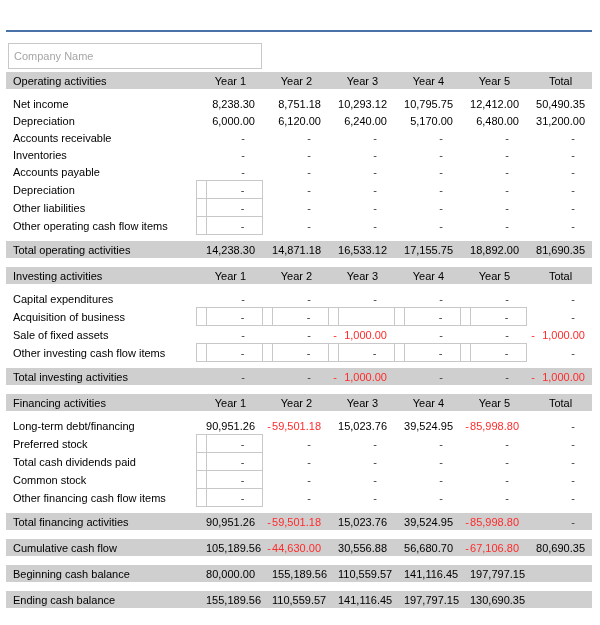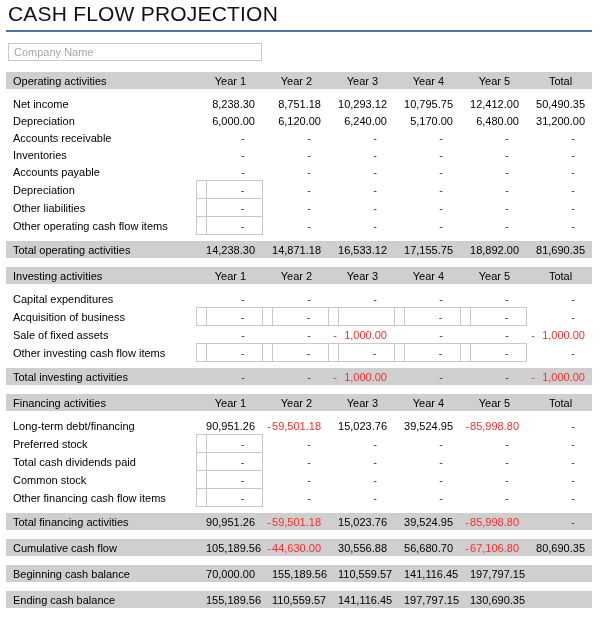--- a/index.html
+++ b/index.html
@@ -40,21 +40,21 @@
     height: 2px;
     background: #4a72a8;
   }
 
   
   .company-input {
     position: absolute;
     left: 8px;
     top: 43px;
     width: 254px;
-    height: 18px;
+    height: 26px;
     box-sizing: border-box;
     border: 1px solid #c8c8c8;
     background: #ffffff;
     font-family: "Liberation Sans", sans-serif;
     font-size: 11px;
     color: #9a9a9a;
     padding: 0 5px;
     line-height: 17px;
     outline: none;
   }
@@ -124,21 +124,20 @@
   td.boxed-b { border-bottom: 1px solid #c8c8c8; }
 
   tr.r-gap td { height: 9px; background: #ffffff; }
   tr.r-gap-sm td { height: 6px; background: #ffffff; }
 </style>
 </head>
 <body>
 
 <div id="sheet">
 
-  <div class="title">CASH FLOW PROJECTION</div>
   <div class="title-rule"></div>
 
   <input class="company-input" type="text" placeholder="Company Name" style="">
 
   <table class="tbl" id="cash-flow-table" style="top:72px;">
     <colgroup>
       <col class="c-label">
       <col class="c-sign">
         <col class="c-num">
       <col class="c-sign">
@@ -539,21 +538,21 @@
           <td class="val num neg">67,106.80</td>
           <td class="val sign"></td>
           <td class="val num">80,690.35</td>
         </tr>
         <tr class="r-gap">
           <td colspan="13"></td>
         </tr>
         <tr class="r-summary">
           <td class="lbl">Beginning cash balance</td>
           <td class="val sign"></td>
-          <td class="val num">70,000.00</td>
+          <td class="val num">80,000.00</td>
           <td class="val sign"></td>
           <td class="val num">155,189.56</td>
           <td class="val sign"></td>
           <td class="val num">110,559.57</td>
           <td class="val sign"></td>
           <td class="val num">141,116.45</td>
           <td class="val sign"></td>
           <td class="val num">197,797.15</td>
           <td class="val sign"></td>
           <td class="val num"></td>

